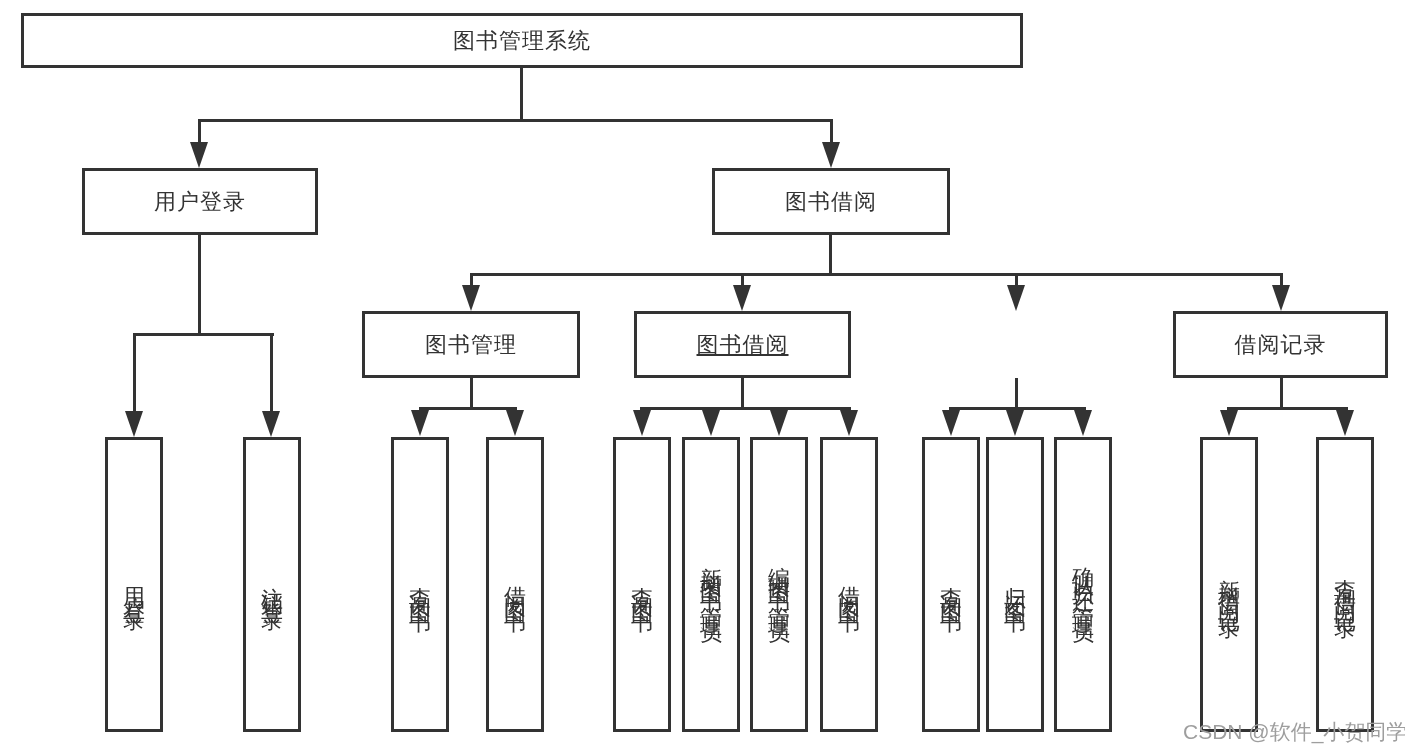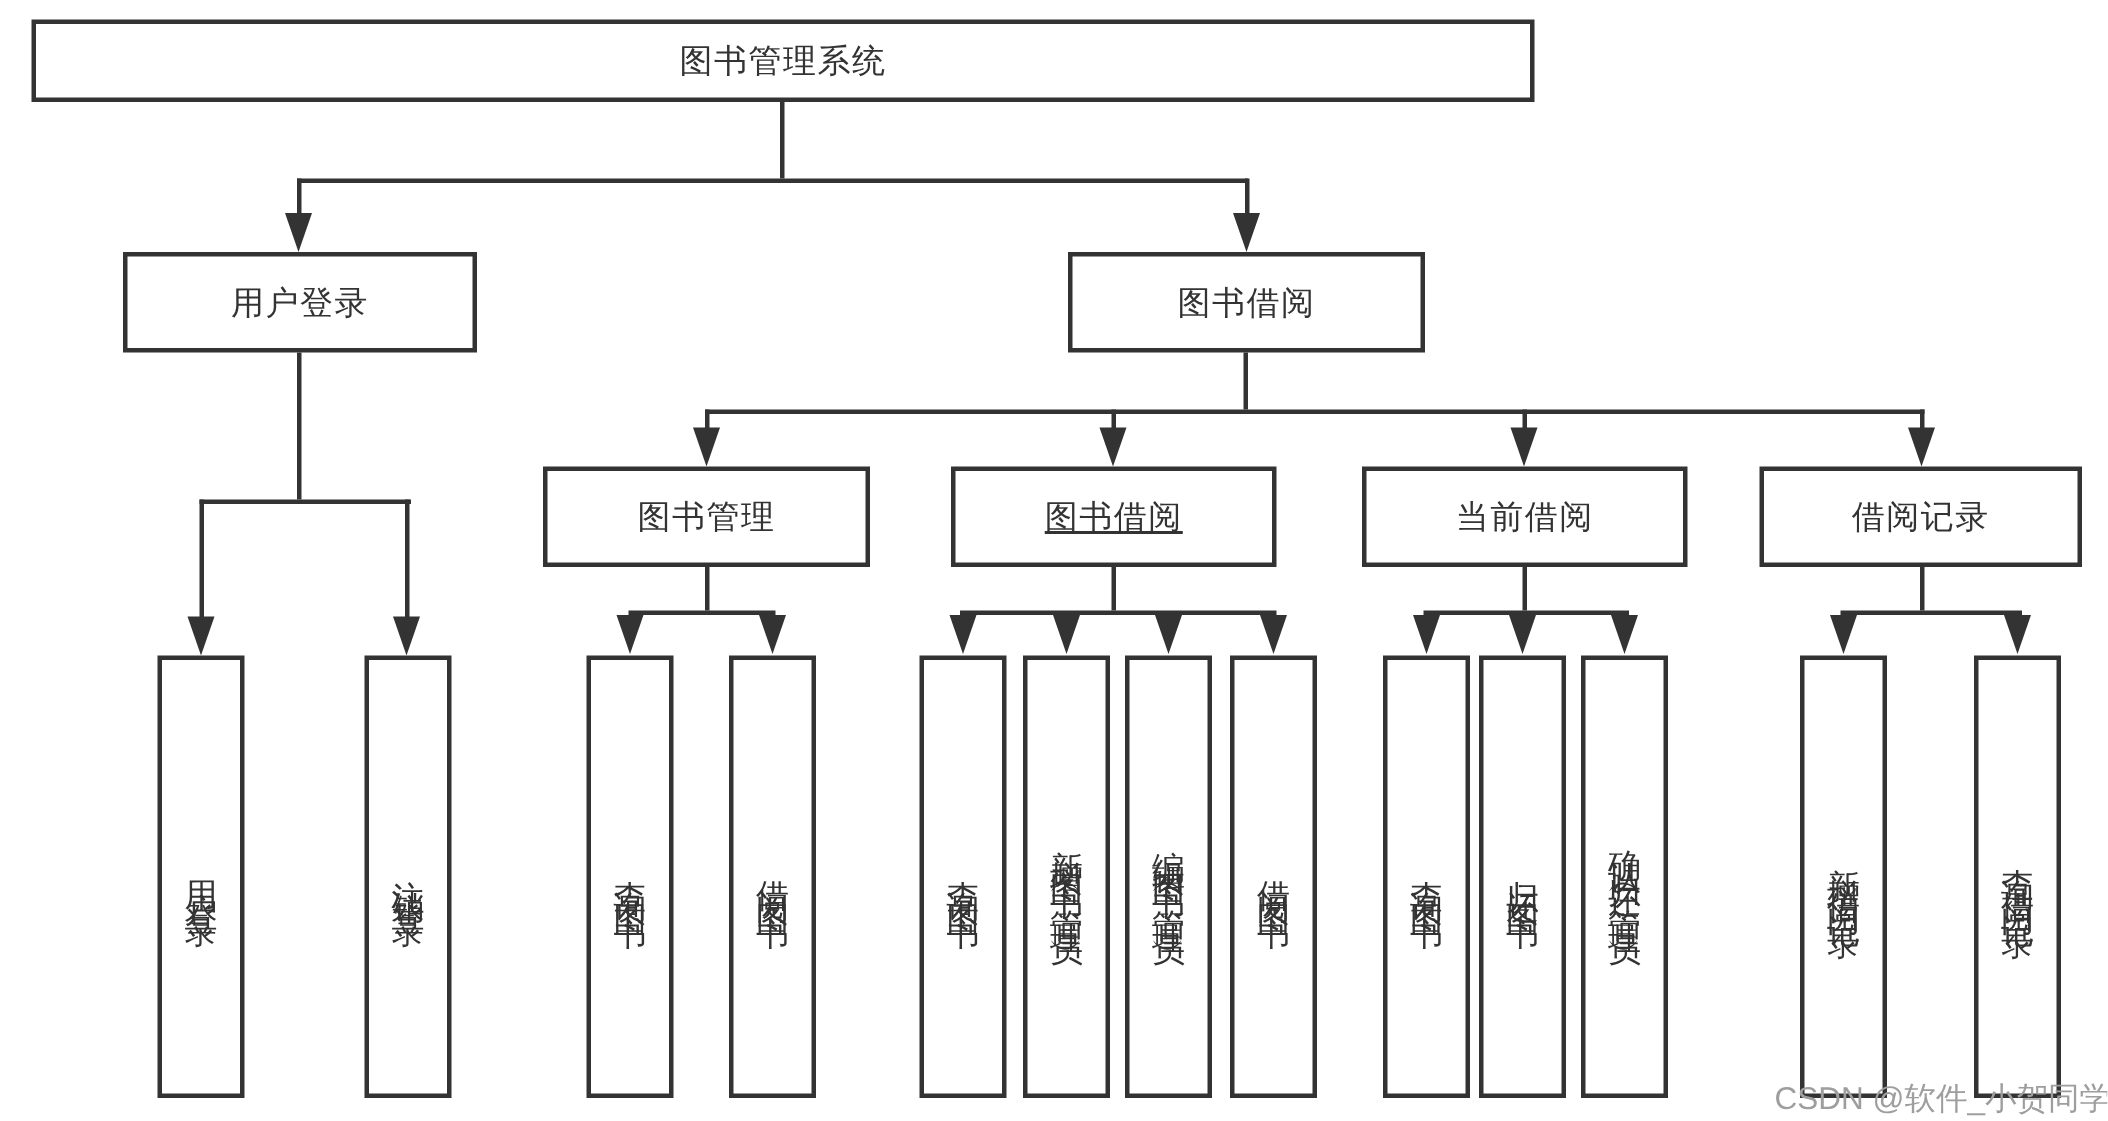--- a/index.html
+++ b/index.html
@@ -92,23 +92,20 @@
   <div class="arrow" style="left:733px;top:285px;"></div>
   <div class="arrow" style="left:1007px;top:285px;"></div>
   <div class="arrow" style="left:1272px;top:285px;"></div>
 
   <div class="hbox" style="left:362px;top:311px;width:218px;height:67px;">
     <span>图书管理</span>
   </div>
   <div class="hbox" style="left:634px;top:311px;width:217px;height:67px;text-decoration:underline;">
     <span>图书借阅</span>
   </div>
-  <div class="hbox" style="left:908px;top:311px;width:217px;height:67px;">
-    <span>当前借阅</span>
-  </div>
   <div class="hbox" style="left:1173px;top:311px;width:215px;height:67px;">
     <span>借阅记录</span>
   </div>
 
   <div class="line" style="left:470px;top:378px;width:3px;height:29px;"></div>
   <div class="line" style="left:419px;top:407px;width:98px;height:3px;"></div>
   <div class="arrow" style="left:411px;top:410px;"></div>
   <div class="arrow" style="left:506px;top:410px;"></div>
 
   <div class="line" style="left:741px;top:378px;width:3px;height:29px;"></div>

